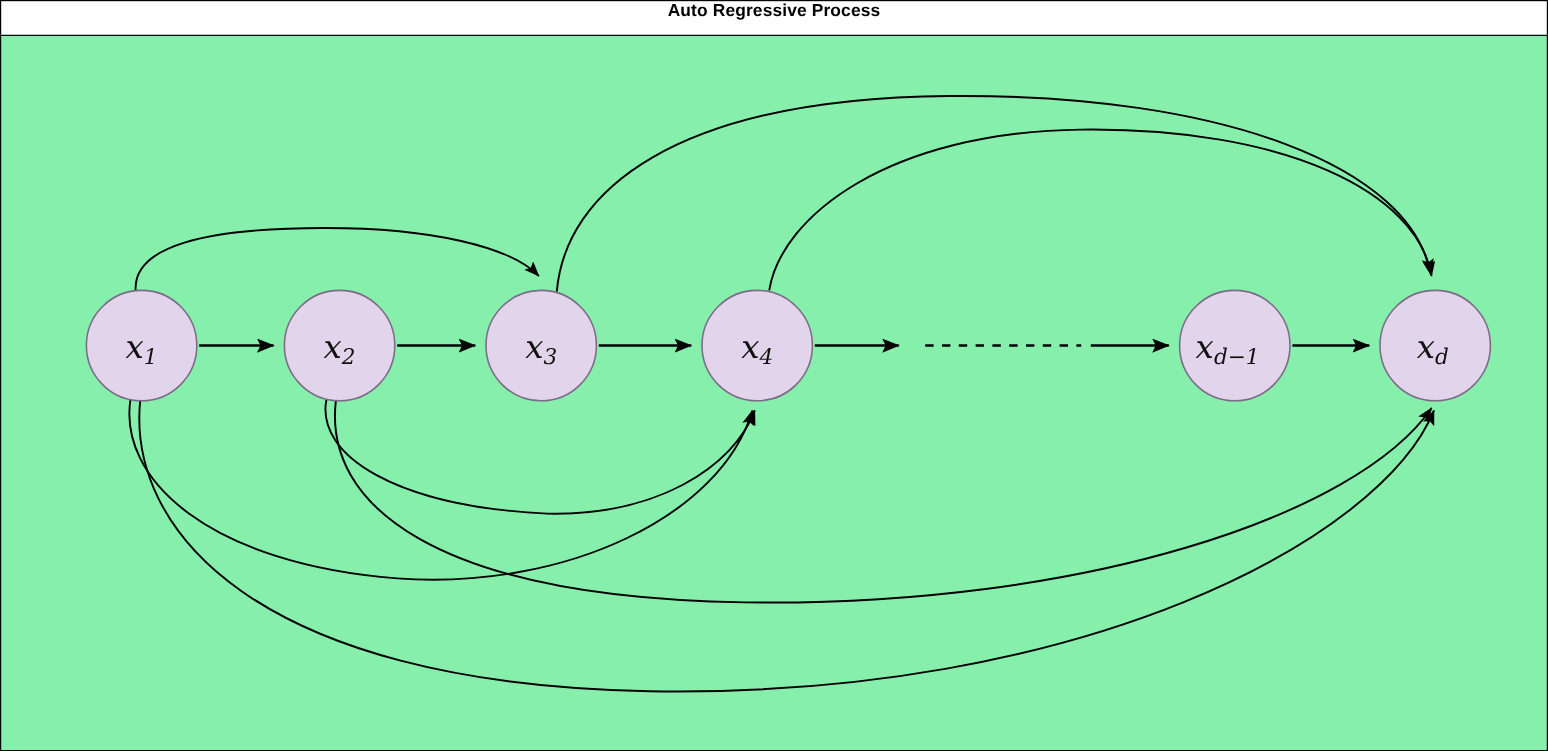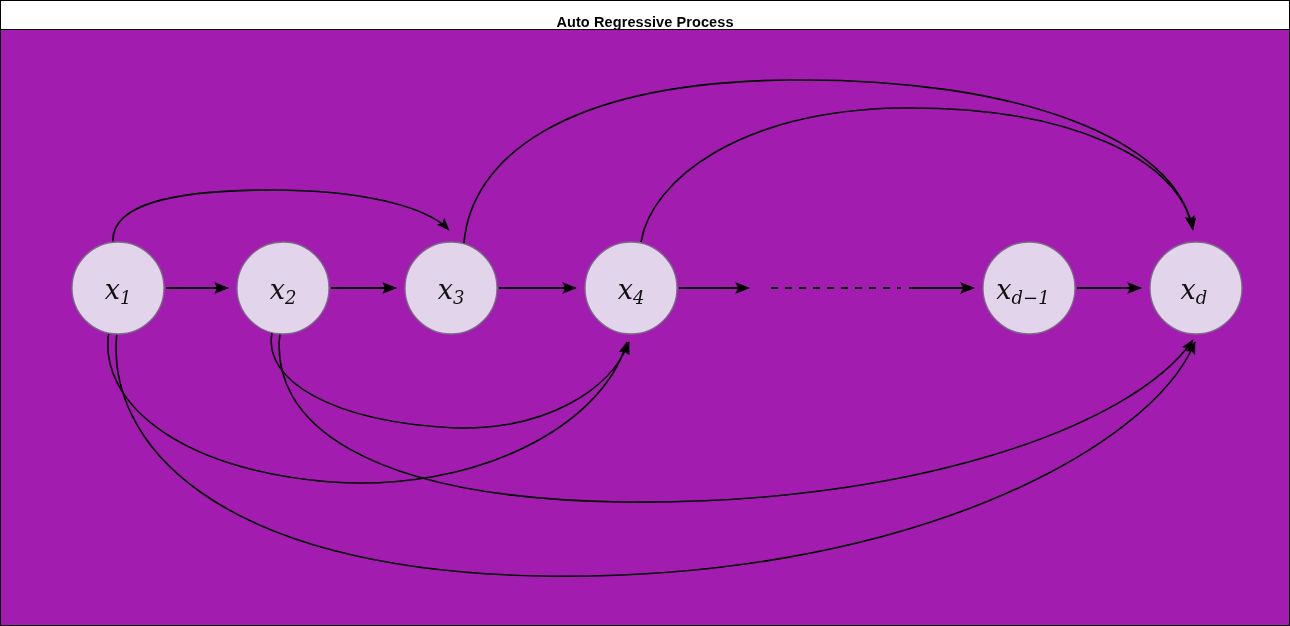--- a/index.html
+++ b/index.html
@@ -8,33 +8,33 @@
     font-family:"Liberation Sans",sans-serif;
     overflow:hidden;
   }
   #page{position:relative;width:1290px;height:626px;box-sizing:border-box;}
 
   .title-bar{
     position:absolute;left:0;top:0;width:1290px;height:31px;
     box-sizing:border-box;
     border:1px solid #000;
     background:#ffffff;
-    display:flex;align-items:flex-end;justify-content:center;
+    display:flex;align-items:flex-start;justify-content:center;
   }
   .title-text{
     font-size:14.5px;font-weight:bold;color:#000;
     letter-spacing:.1px;
     font-family:"Liberation Sans",sans-serif;
   }
 
   .canvas-frame{
     position:absolute;left:0;top:29px;width:1290px;height:597px;
     box-sizing:border-box;
     border:1px solid #000;
-    background:#a21caf;
+    background:#86efac;
     overflow:hidden;
   }
 
   svg.graph{position:absolute;left:0;top:0;width:1290px;height:597px;display:block;}
 
   .node-circle{
     fill:#e2d4ea;
     stroke:#7c6b88;
     stroke-width:1.3;
   }

